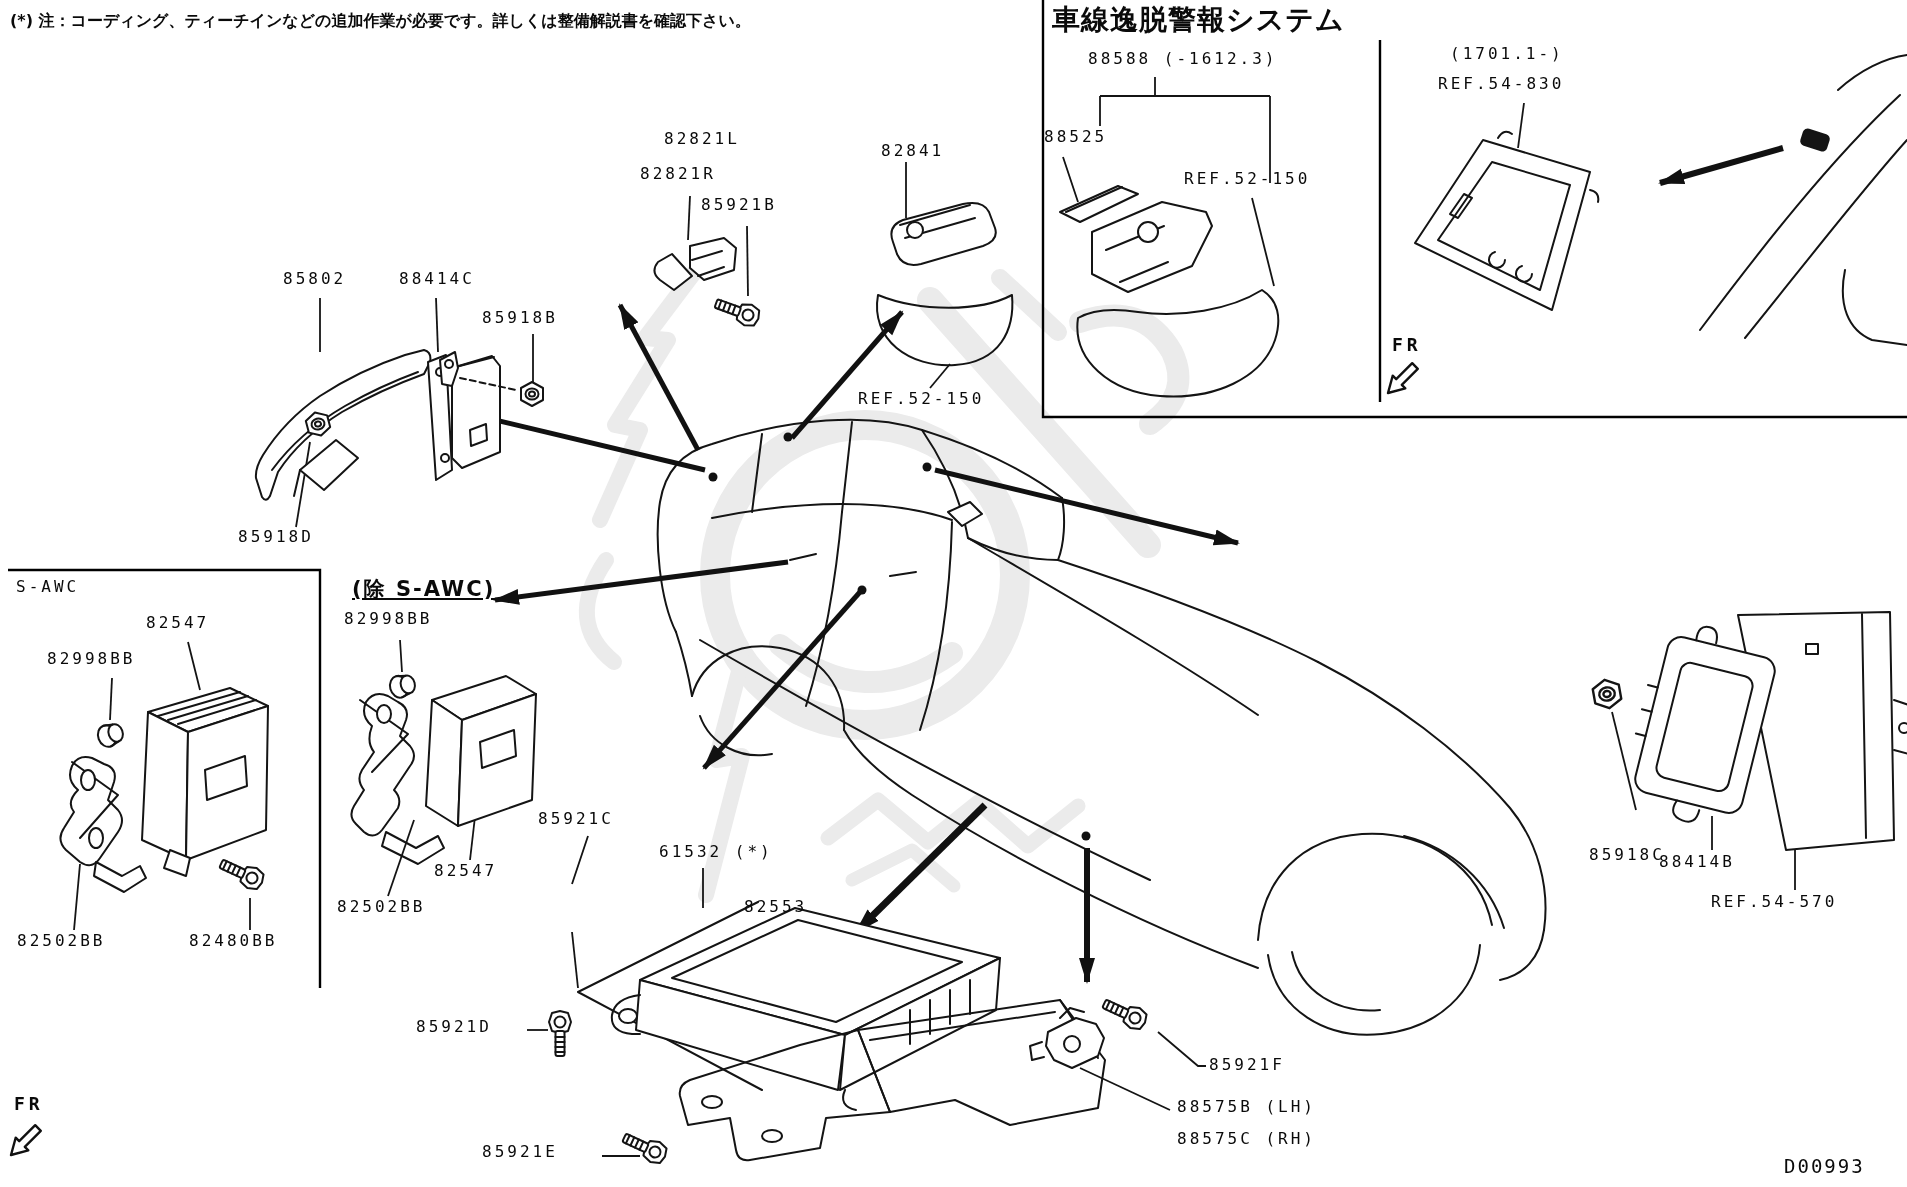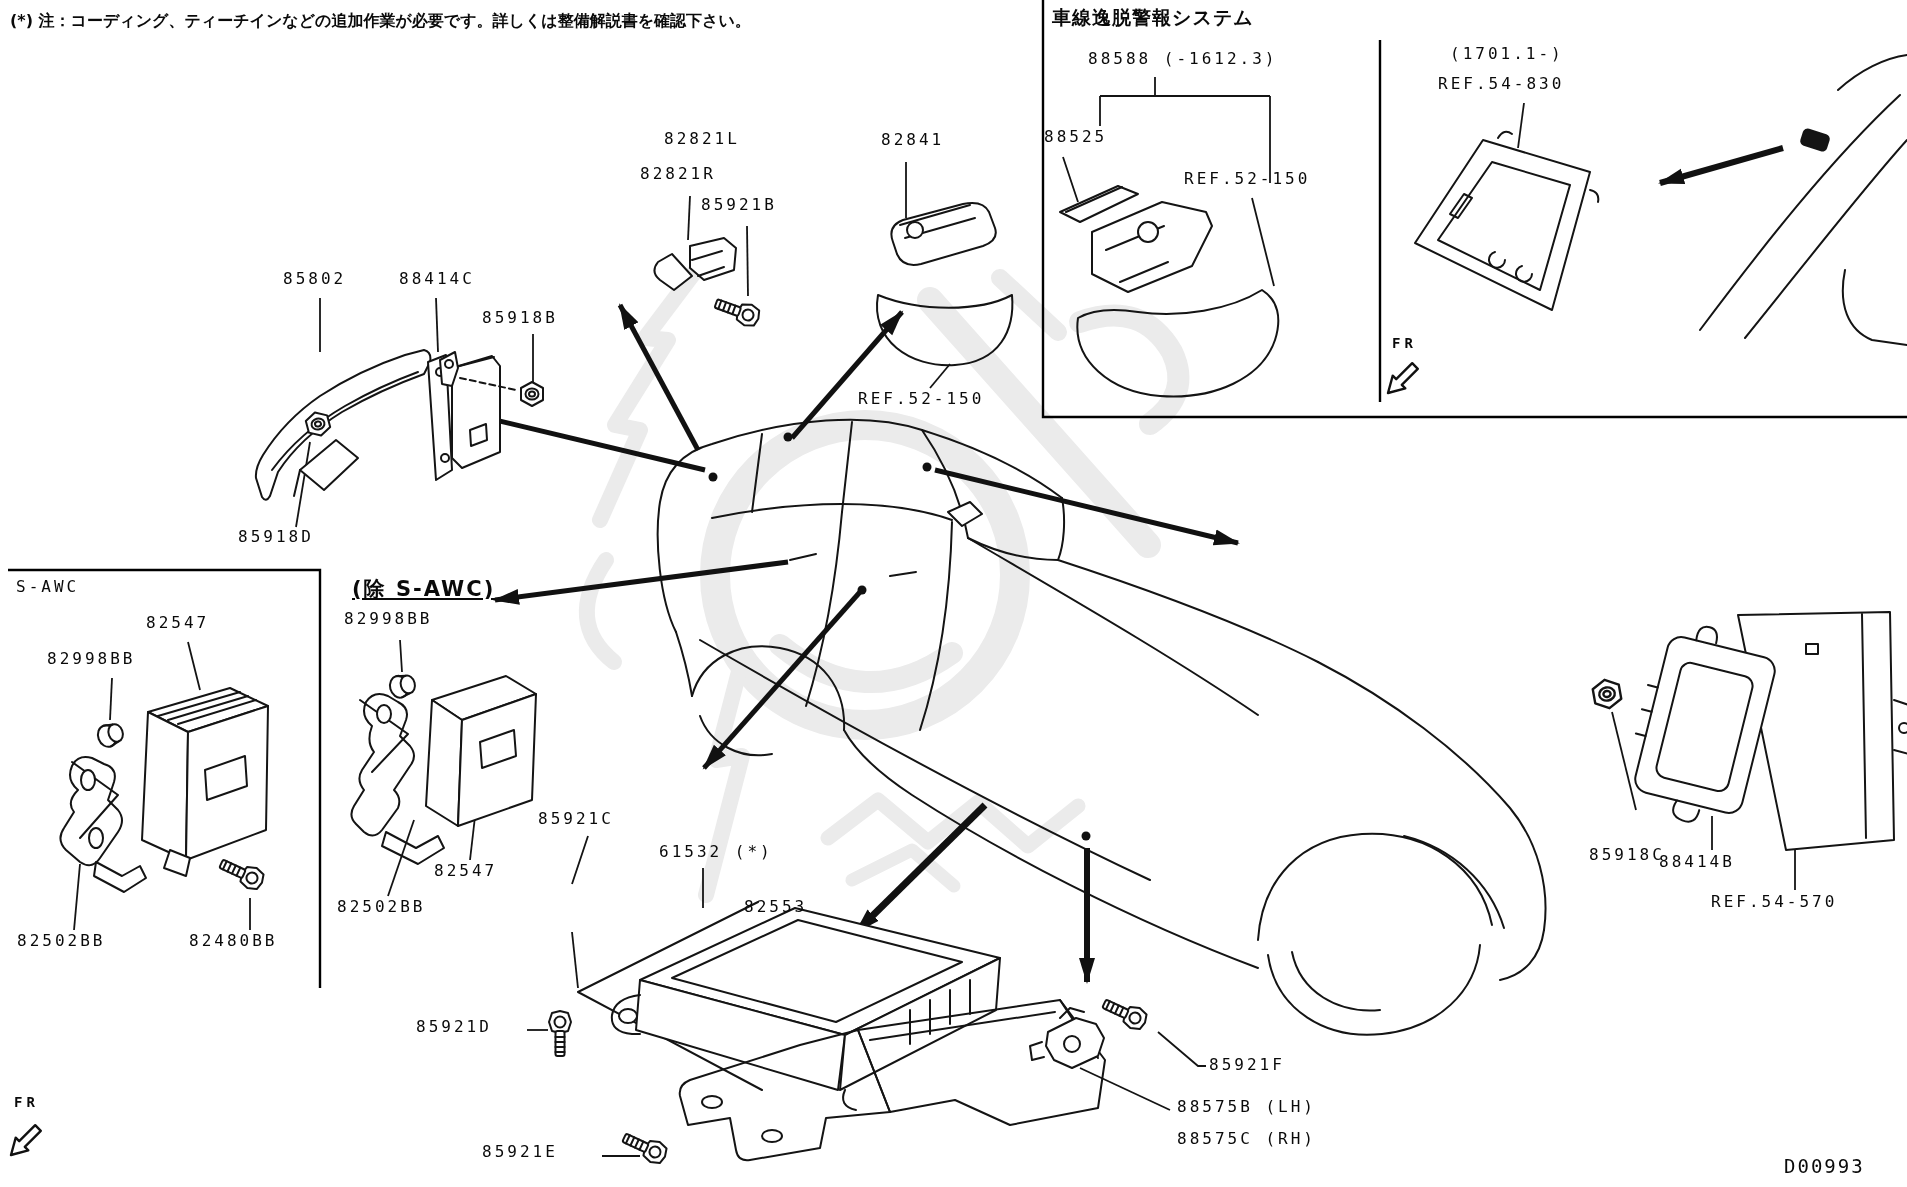--- a/index.html
+++ b/index.html
@@ -1,24 +1,24 @@
 <!DOCTYPE html>
 <html><head>
 <meta charset="utf-8">
 <style>
   html,body{margin:0;padding:0;background:#fff;}
   .stage{position:relative;width:1907px;height:1187px;background:#ffffff;overflow:hidden;
          font-family:"DejaVu Sans Mono","Liberation Mono",monospace;color:#000;}
   .stage svg{position:absolute;left:0;top:0;}
   .lbl{position:absolute;font-size:16px;letter-spacing:3px;line-height:1;white-space:nowrap;color:#0a0a0a;}
-  .jp{font-size:19px;letter-spacing:1px;font-family:Liberation Sans, sans-serif;font-weight:bold;}
+  .jp{font-size:28px;letter-spacing:1px;font-family:Liberation Mono, monospace;font-weight:bold;}
   .jp2{font-size:21px;letter-spacing:2px;font-family:"DejaVu Sans","Liberation Sans",sans-serif;font-weight:bold;text-decoration:underline;}
   .note{font-size:16px;letter-spacing:0;font-family:"DejaVu Sans","Liberation Sans",sans-serif;font-weight:bold;}
   .doc{font-size:19px;letter-spacing:2px;}
-  .fr{font-size:14px;letter-spacing:4px;font-weight:bold;}
+  .fr{font-size:18px;letter-spacing:4px;font-weight:bold;}
   
   .ol{stroke:#141414;stroke-width:2;fill:none;stroke-linecap:round;stroke-linejoin:round;}
   .fl{stroke:#141414;stroke-width:2;fill:#ffffff;stroke-linecap:round;stroke-linejoin:round;}
   .thin{stroke:#141414;stroke-width:1.8;fill:none;}
   .frame{stroke:#000;stroke-width:2.4;fill:none;}
   .wm{stroke:#ebebeb;fill:none;stroke-linecap:round;stroke-linejoin:round;}
   .arrow{stroke:#111;fill:none;}
   .dot{fill:#111;stroke:none;}
 </style>
 </head>
@@ -303,21 +303,21 @@
 <div class="lbl" style="left:1044px;top:129px">88525</div>
 <div class="lbl" style="left:1184px;top:171px">REF.52-150</div>
 
 <div class="lbl" style="left:1450px;top:46px">(1701.1-)</div>
 <div class="lbl" style="left:1438px;top:76px">REF.54-830</div>
 <div class="lbl fr" style="left:1392px;top:336px">FR</div>
 
 <div class="lbl" style="left:664px;top:131px">82821L</div>
 <div class="lbl" style="left:640px;top:166px">82821R</div>
 <div class="lbl" style="left:701px;top:197px">85921B</div>
-<div class="lbl" style="left:881px;top:132px">82841</div>
+<div class="lbl" style="left:881px;top:143px">82841</div>
 <div class="lbl" style="left:858px;top:391px">REF.52-150</div>
 
 <div class="lbl" style="left:283px;top:271px">85802</div>
 <div class="lbl" style="left:399px;top:271px">88414C</div>
 <div class="lbl" style="left:482px;top:310px">85918B</div>
 <div class="lbl" style="left:238px;top:529px">85918D</div>
 
 <div class="lbl" style="left:16px;top:579px">S-AWC</div>
 <div class="lbl" style="left:146px;top:615px">82547</div>
 <div class="lbl" style="left:47px;top:651px">82998BB</div>

